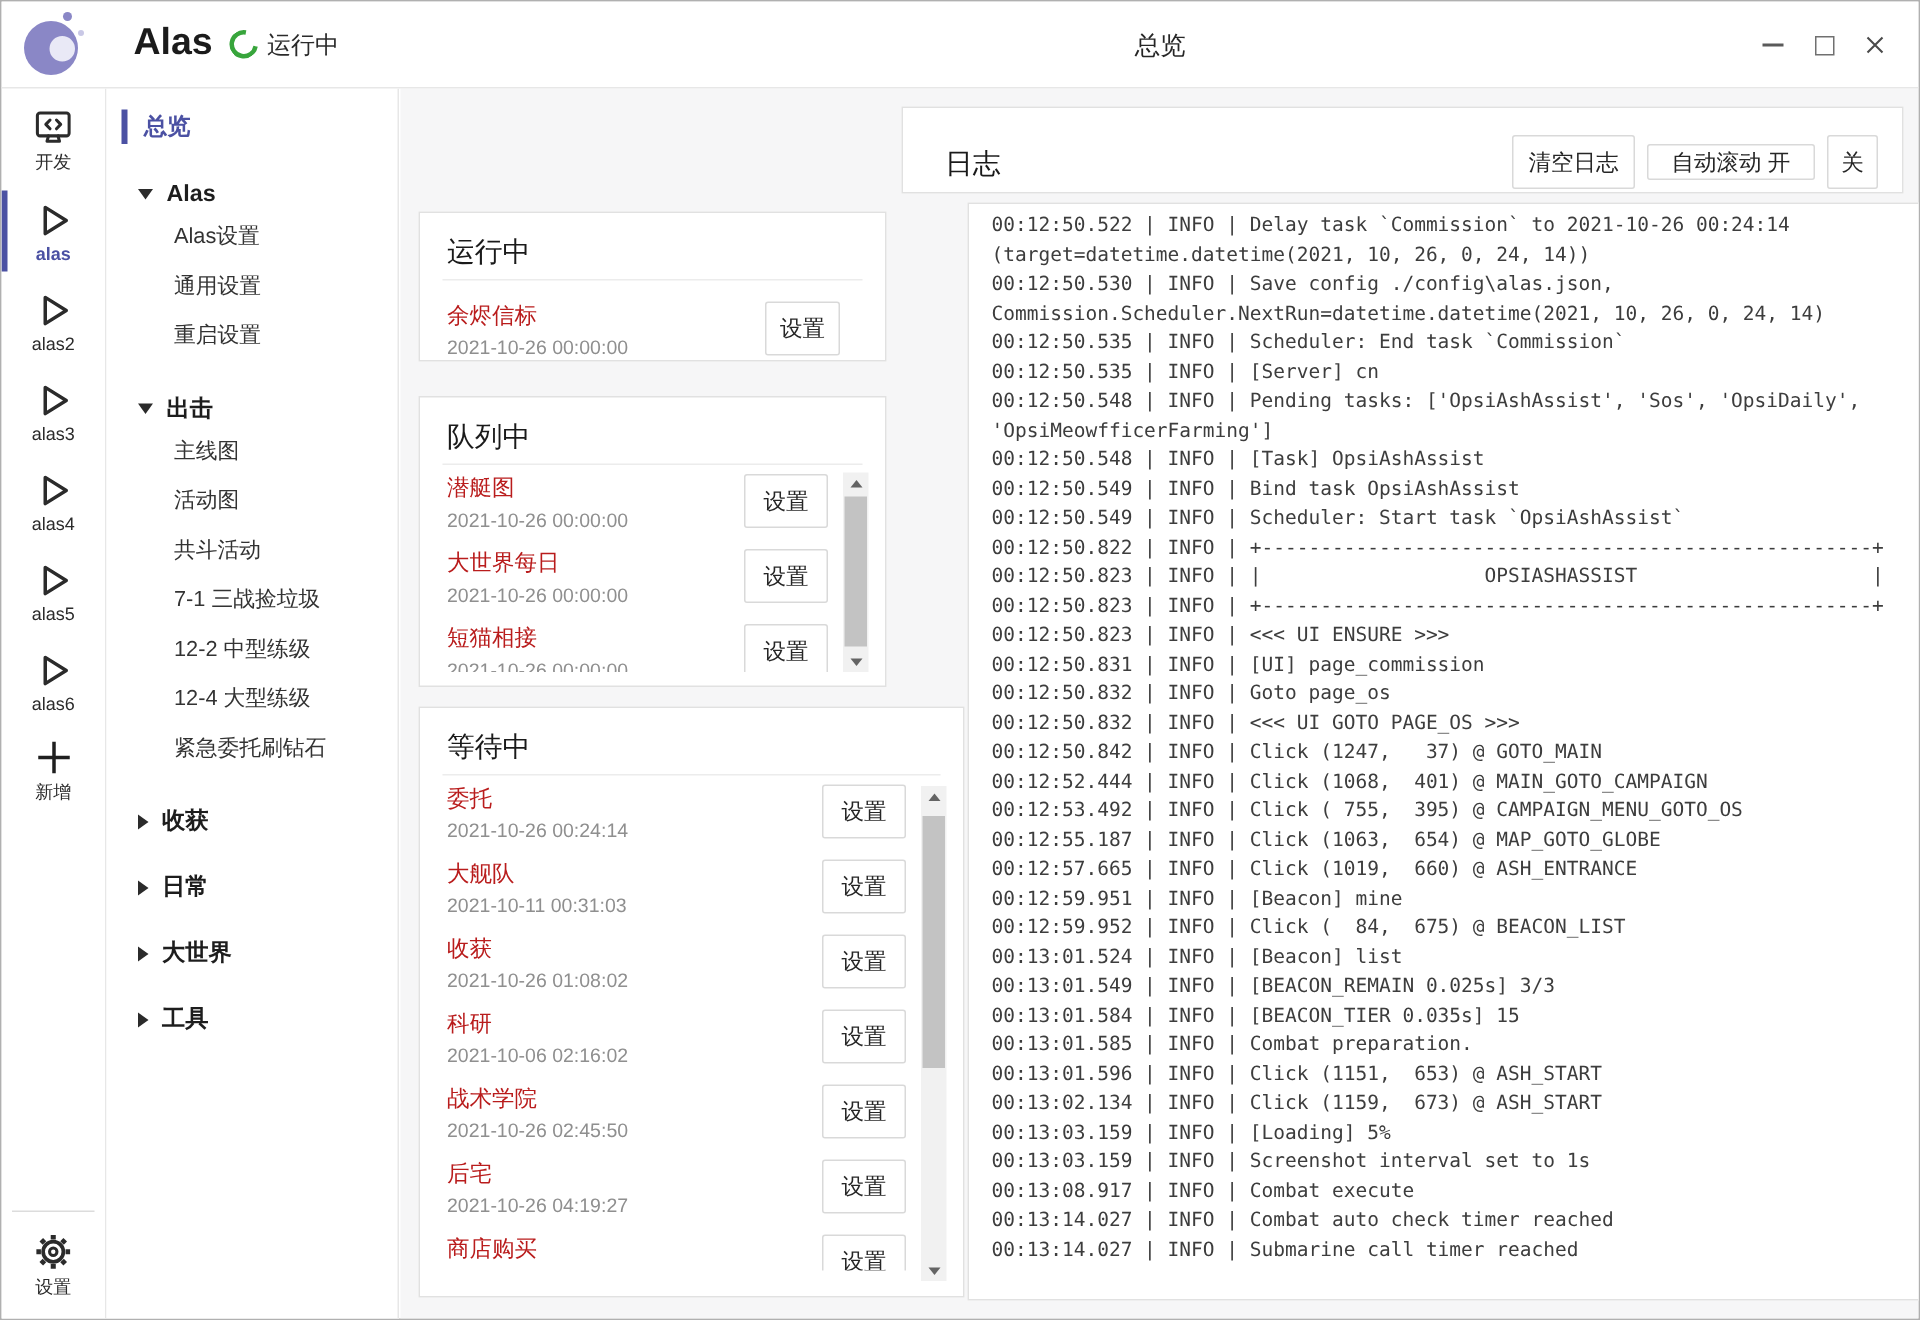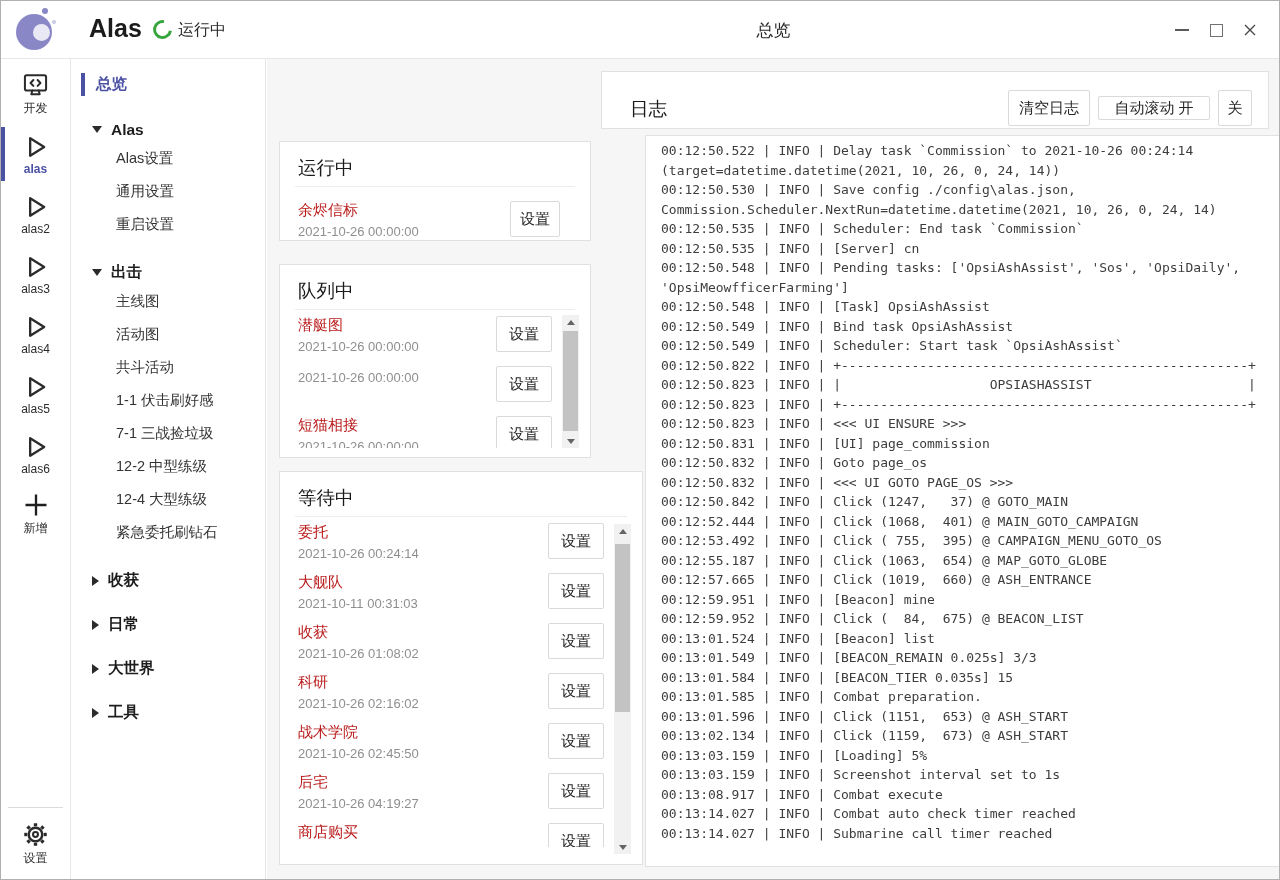--- a/index.html
+++ b/index.html
@@ -241,21 +241,20 @@
         <div class="menu-item">Alas设置</div>
         <div class="menu-item">通用设置</div>
         <div class="menu-item">重启设置</div>
         <div class="menu-section">
           <i class="caret caret-down"></i>
           <span class="menu-section-label">出击</span>
         </div>
         <div class="menu-item">主线图</div>
         <div class="menu-item">活动图</div>
         <div class="menu-item">共斗活动</div>
-        <div class="menu-item">1-1 伏击刷好感</div>
         <div class="menu-item">7-1 三战捡垃圾</div>
         <div class="menu-item">12-2 中型练级</div>
         <div class="menu-item">12-4 大型练级</div>
         <div class="menu-item">紧急委托刷钻石</div>
         <div class="menu-section">
           <i class="caret caret-right"></i>
           <span class="menu-section-label">收获</span>
         </div>
         <div class="menu-section">
           <i class="caret caret-right"></i>
@@ -288,20 +287,21 @@
 
   <section class="panel" id="panel-queued">
     <div class="panel-head">队列中</div>
     <div class="list-viewport" id="queued-list">
         <div class="task-row">
           <div class="task-name">潜艇图</div>
           <div class="task-time">2021-10-26 00:00:00</div>
           <button class="btn task-btn">设置</button>
         </div>
         <div class="task-row">
+          <div class="task-name">大世界每日</div>
           <div class="task-time">2021-10-26 00:00:00</div>
           <button class="btn task-btn">设置</button>
         </div>
         <div class="task-row">
           <div class="task-name">短猫相接</div>
           <div class="task-time">2021-10-26 00:00:00</div>
           <button class="btn task-btn">设置</button>
         </div>
       </div>
     <div class="fake-scroll" id="queued-scroll">
@@ -328,21 +328,21 @@
           <div class="task-time">2021-10-11 00:31:03</div>
           <button class="btn task-btn">设置</button>
         </div>
         <div class="task-row">
           <div class="task-name">收获</div>
           <div class="task-time">2021-10-26 01:08:02</div>
           <button class="btn task-btn">设置</button>
         </div>
         <div class="task-row">
           <div class="task-name">科研</div>
-          <div class="task-time">2021-10-26 02:16:02</div>
+          <div class="task-time">2021-10-06 02:16:02</div>
           <button class="btn task-btn">设置</button>
         </div>
         <div class="task-row">
           <div class="task-name">战术学院</div>
           <div class="task-time">2021-10-26 02:45:50</div>
           <button class="btn task-btn">设置</button>
         </div>
         <div class="task-row">
           <div class="task-name">后宅</div>
           <div class="task-time">2021-10-26 04:19:27</div>

